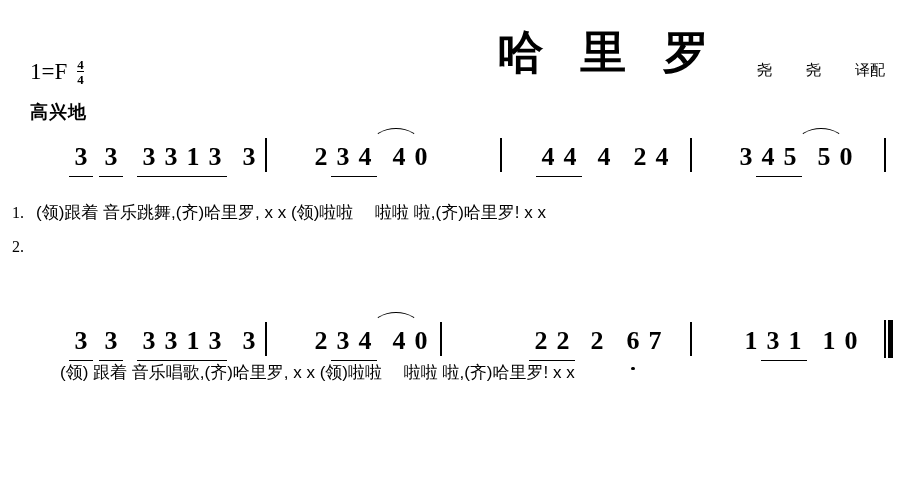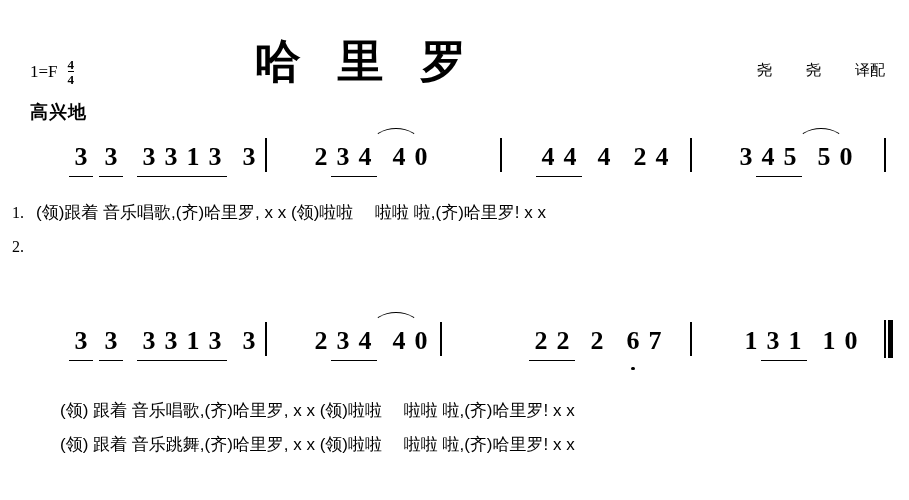--- a/index.html
+++ b/index.html
@@ -20,40 +20,39 @@
     width: 909px;
     height: 500px;
   }
 
   
   .title {
     position: absolute;
     top: 22px;
     left: 0;
     width: 721px;
-    text-align: center;
+    text-align: right;
     font-family: "Liberation Sans", sans-serif;
     font-weight: bold;
     font-size: 46px;
     letter-spacing: 12px;
     text-indent: 12px;
-    margin-top: 9px;
   }
   .key-block {
     position: absolute;
     top: 58px;
     left: 30px;
     font-family: "Liberation Serif", serif;
     font-size: 17px;
     display: flex;
     align-items: center;
     gap: 10px;
   }
   .key-sig {
-    font-size: 17px;
+    font-size: 23px;
   }
   .meter {
     display: inline-block;
     text-align: center;
     line-height: 1.0;
     font-size: 13px;
     font-weight: bold;
   }
   .meter .num { display: block; }
   .meter .den {
@@ -191,21 +190,21 @@
     font-size: 16px;
   }
   .lyr-text {
     position: absolute;
     left: 36px;
   }
   .lyr-text.indent {
     left: 60px;
   }
   .lyrics.v1 { top: 196px; }
-  .lyrics.v2 { top: 394px; }
+  .lyrics.v2 { top: 356px; }
 </style>
 </head>
 <body>
 
 <div class="sheet">
 
   <div class="title">哈 里 罗</div>
 
   <div class="key-block">
     <span class="key-sig">1=F</span>
@@ -254,21 +253,21 @@
       <div class="notes">
         <span class="n" style="width:22px;">3</span><span class="n underline1" style="width:22px;">4</span><span class="n underline1" style="width:22px;">5</span><span style="display:inline-block;width:12px;"></span><span class="n" style="width:22px;">5</span><span class="n" style="width:22px;">0</span>
       </div>
     </div>
     <div class="bar" style="left:884px;"></div>
   </div>
 
   <div class="lyrics v1">
     <div class="lyr-row">
       <span class="lyr-num">1.</span>
-      <span class="lyr-text">(领)跟着 音乐唱歌,(齐)哈里罗, x x  (领)啦啦　 啦啦 啦,(齐)哈里罗! x x</span>
+      <span class="lyr-text">(领)跟着 音乐跳舞,(齐)哈里罗, x x  (领)啦啦　 啦啦 啦,(齐)哈里罗! x x</span>
     </div>
     <div class="lyr-row">
       <span class="lyr-num">2.</span>
     </div>
   </div>
 
   <div class="line l2">
 
     <div class="measure" style="left:70px;">
       <div class="notes">
@@ -300,18 +299,15 @@
     <div class="endbar" style="left:884px;">
       <i class="thin"></i>
         <i class="thick"></i>
     </div>
   </div>
 
   <div class="lyrics v2">
     <div class="lyr-row">
       <span class="lyr-text indent">(领) 跟着 音乐唱歌,(齐)哈里罗, x x  (领)啦啦　 啦啦 啦,(齐)哈里罗! x x</span>
     </div>
-    <div class="lyr-row">
-      <span class="lyr-text indent">(领) 跟着 音乐跳舞,(齐)哈里罗, x x  (领)啦啦　 啦啦 啦,(齐)哈里罗! x x</span>
-    </div>
   </div>
 
 </div>
 
 </body></html>

